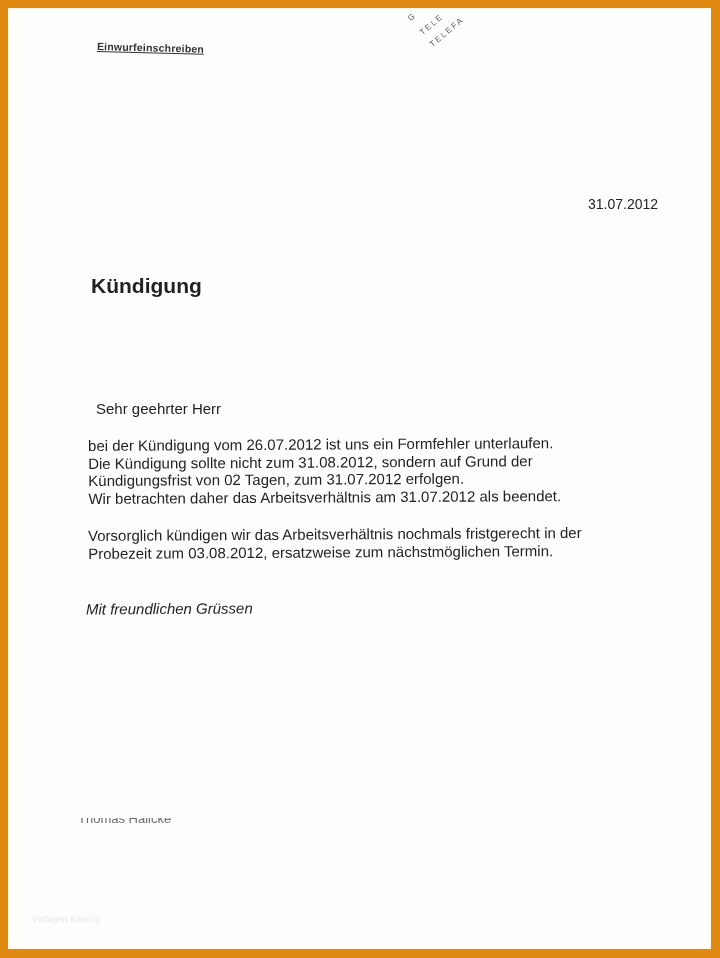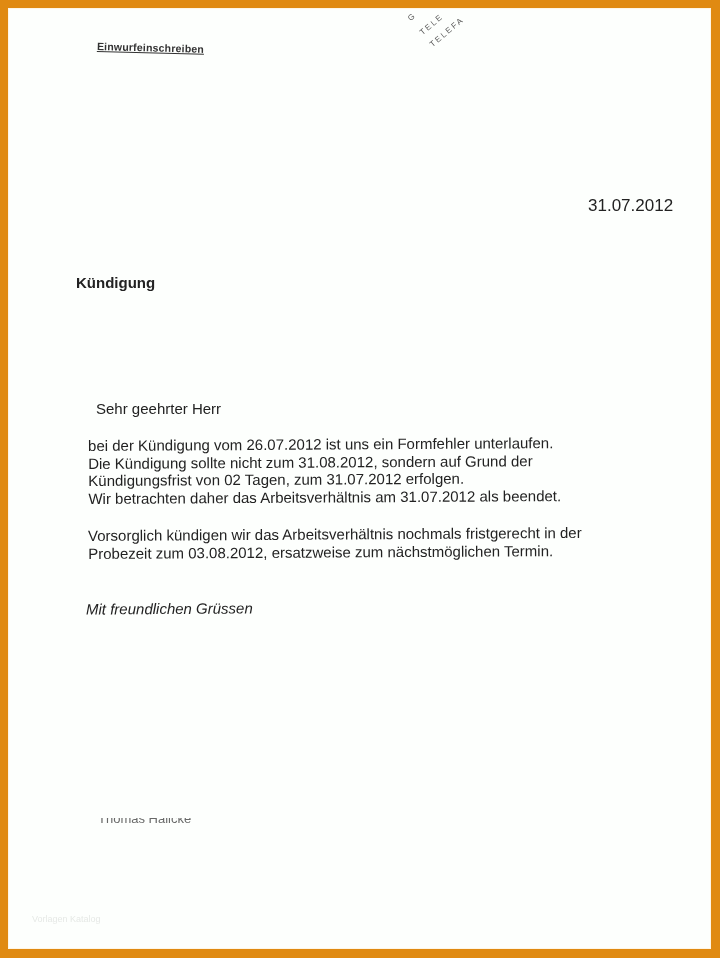--- a/index.html
+++ b/index.html
@@ -48,27 +48,27 @@
       font-weight: bold;
       text-decoration: underline;
       color: #333;
       transform: rotate(1.5deg);
       transform-origin: left center;
       letter-spacing: 0.2px;
     }
     .date {
       position: absolute;
       left: 580px; top: 188px;
-      font-size: 17px;
+      font-size: 14px;
       color: #222;
     }
     .subject {
       position: absolute;
-      left: 68px; top: 266px;
-      font-size: 15px;
+      left: 83px; top: 266px;
+      font-size: 21px;
       font-weight: bold;
       color: #222;
     }
     .salutation {
       position: absolute;
       left: 88px; top: 392px;
       font-size: 15px;
       color: #222;
     }
     .para {
@@ -97,21 +97,20 @@
       font-size: 13px;
       color: #444;
       height: 9px;
       overflow: hidden;
       line-height: 13px;
       opacity: 0.8;
     }
     .signature span {
       display: block;
       margin-top: -6px;
-      margin-left: 20px;
     }
     .watermark {
       position: absolute;
       left: 24px; top: 906px;
       font-size: 9px;
       color: #e6e9e6;
     }
   </style>
 </head>
 <body>

